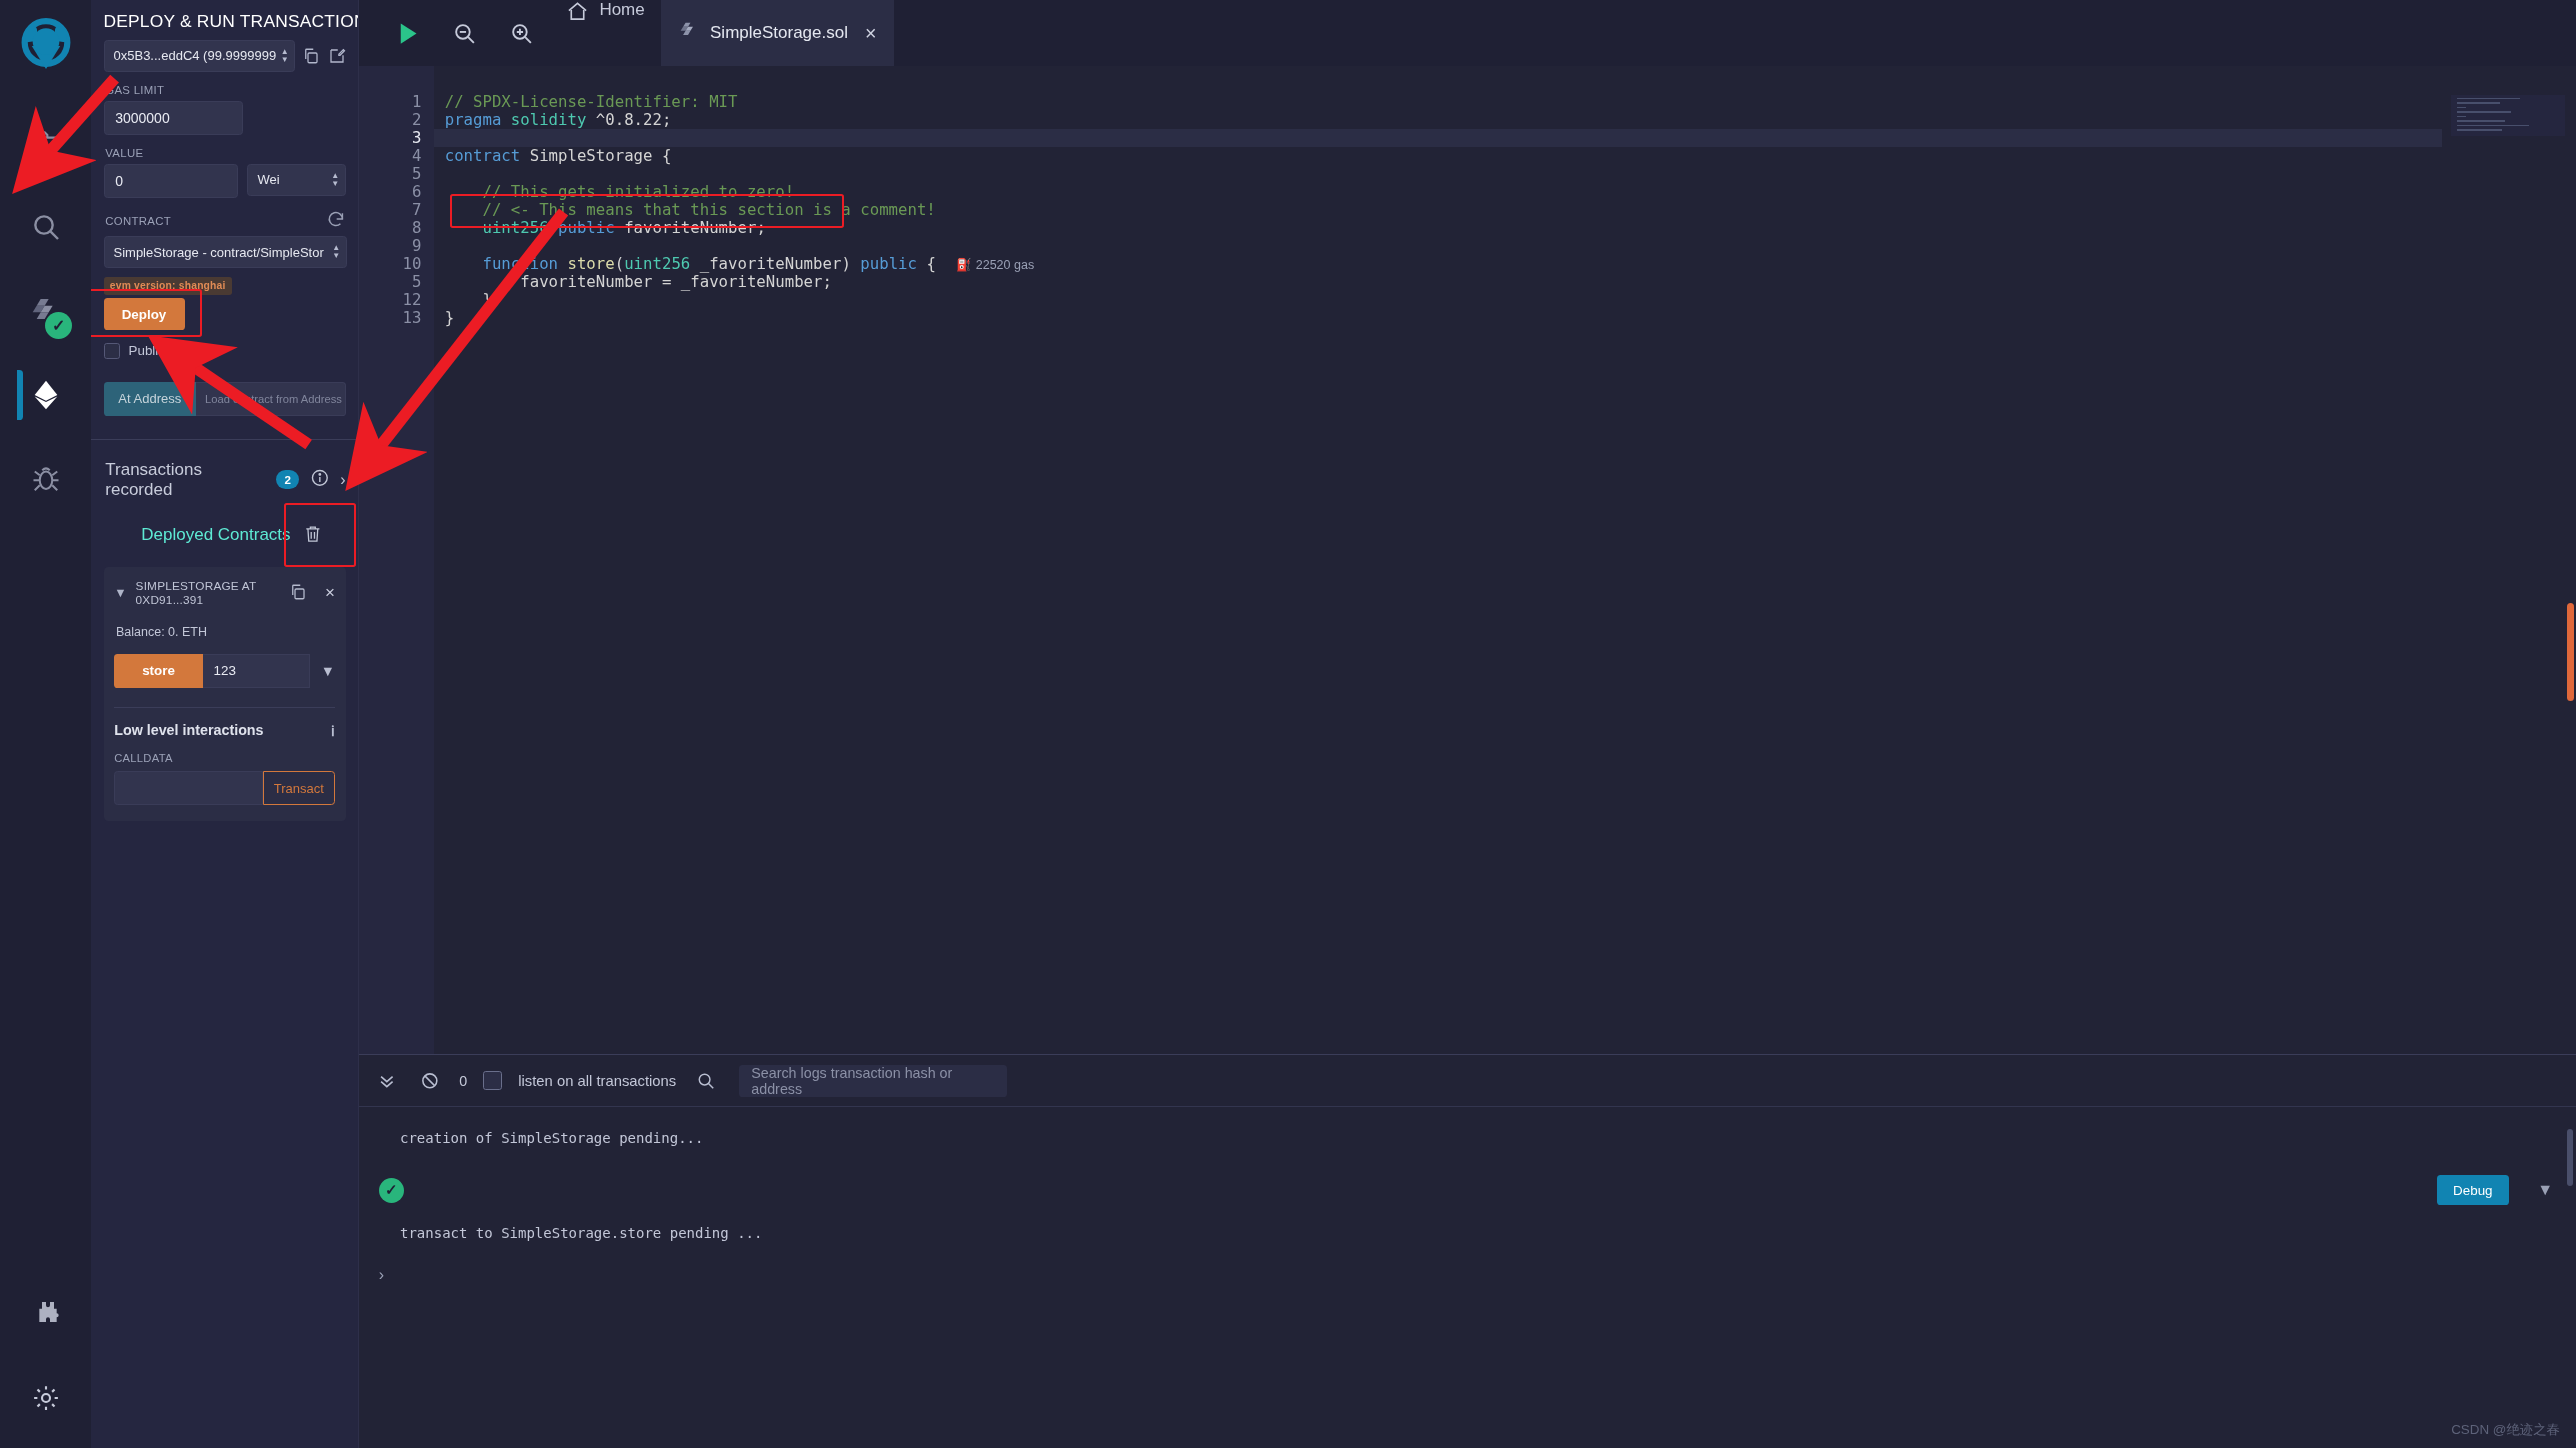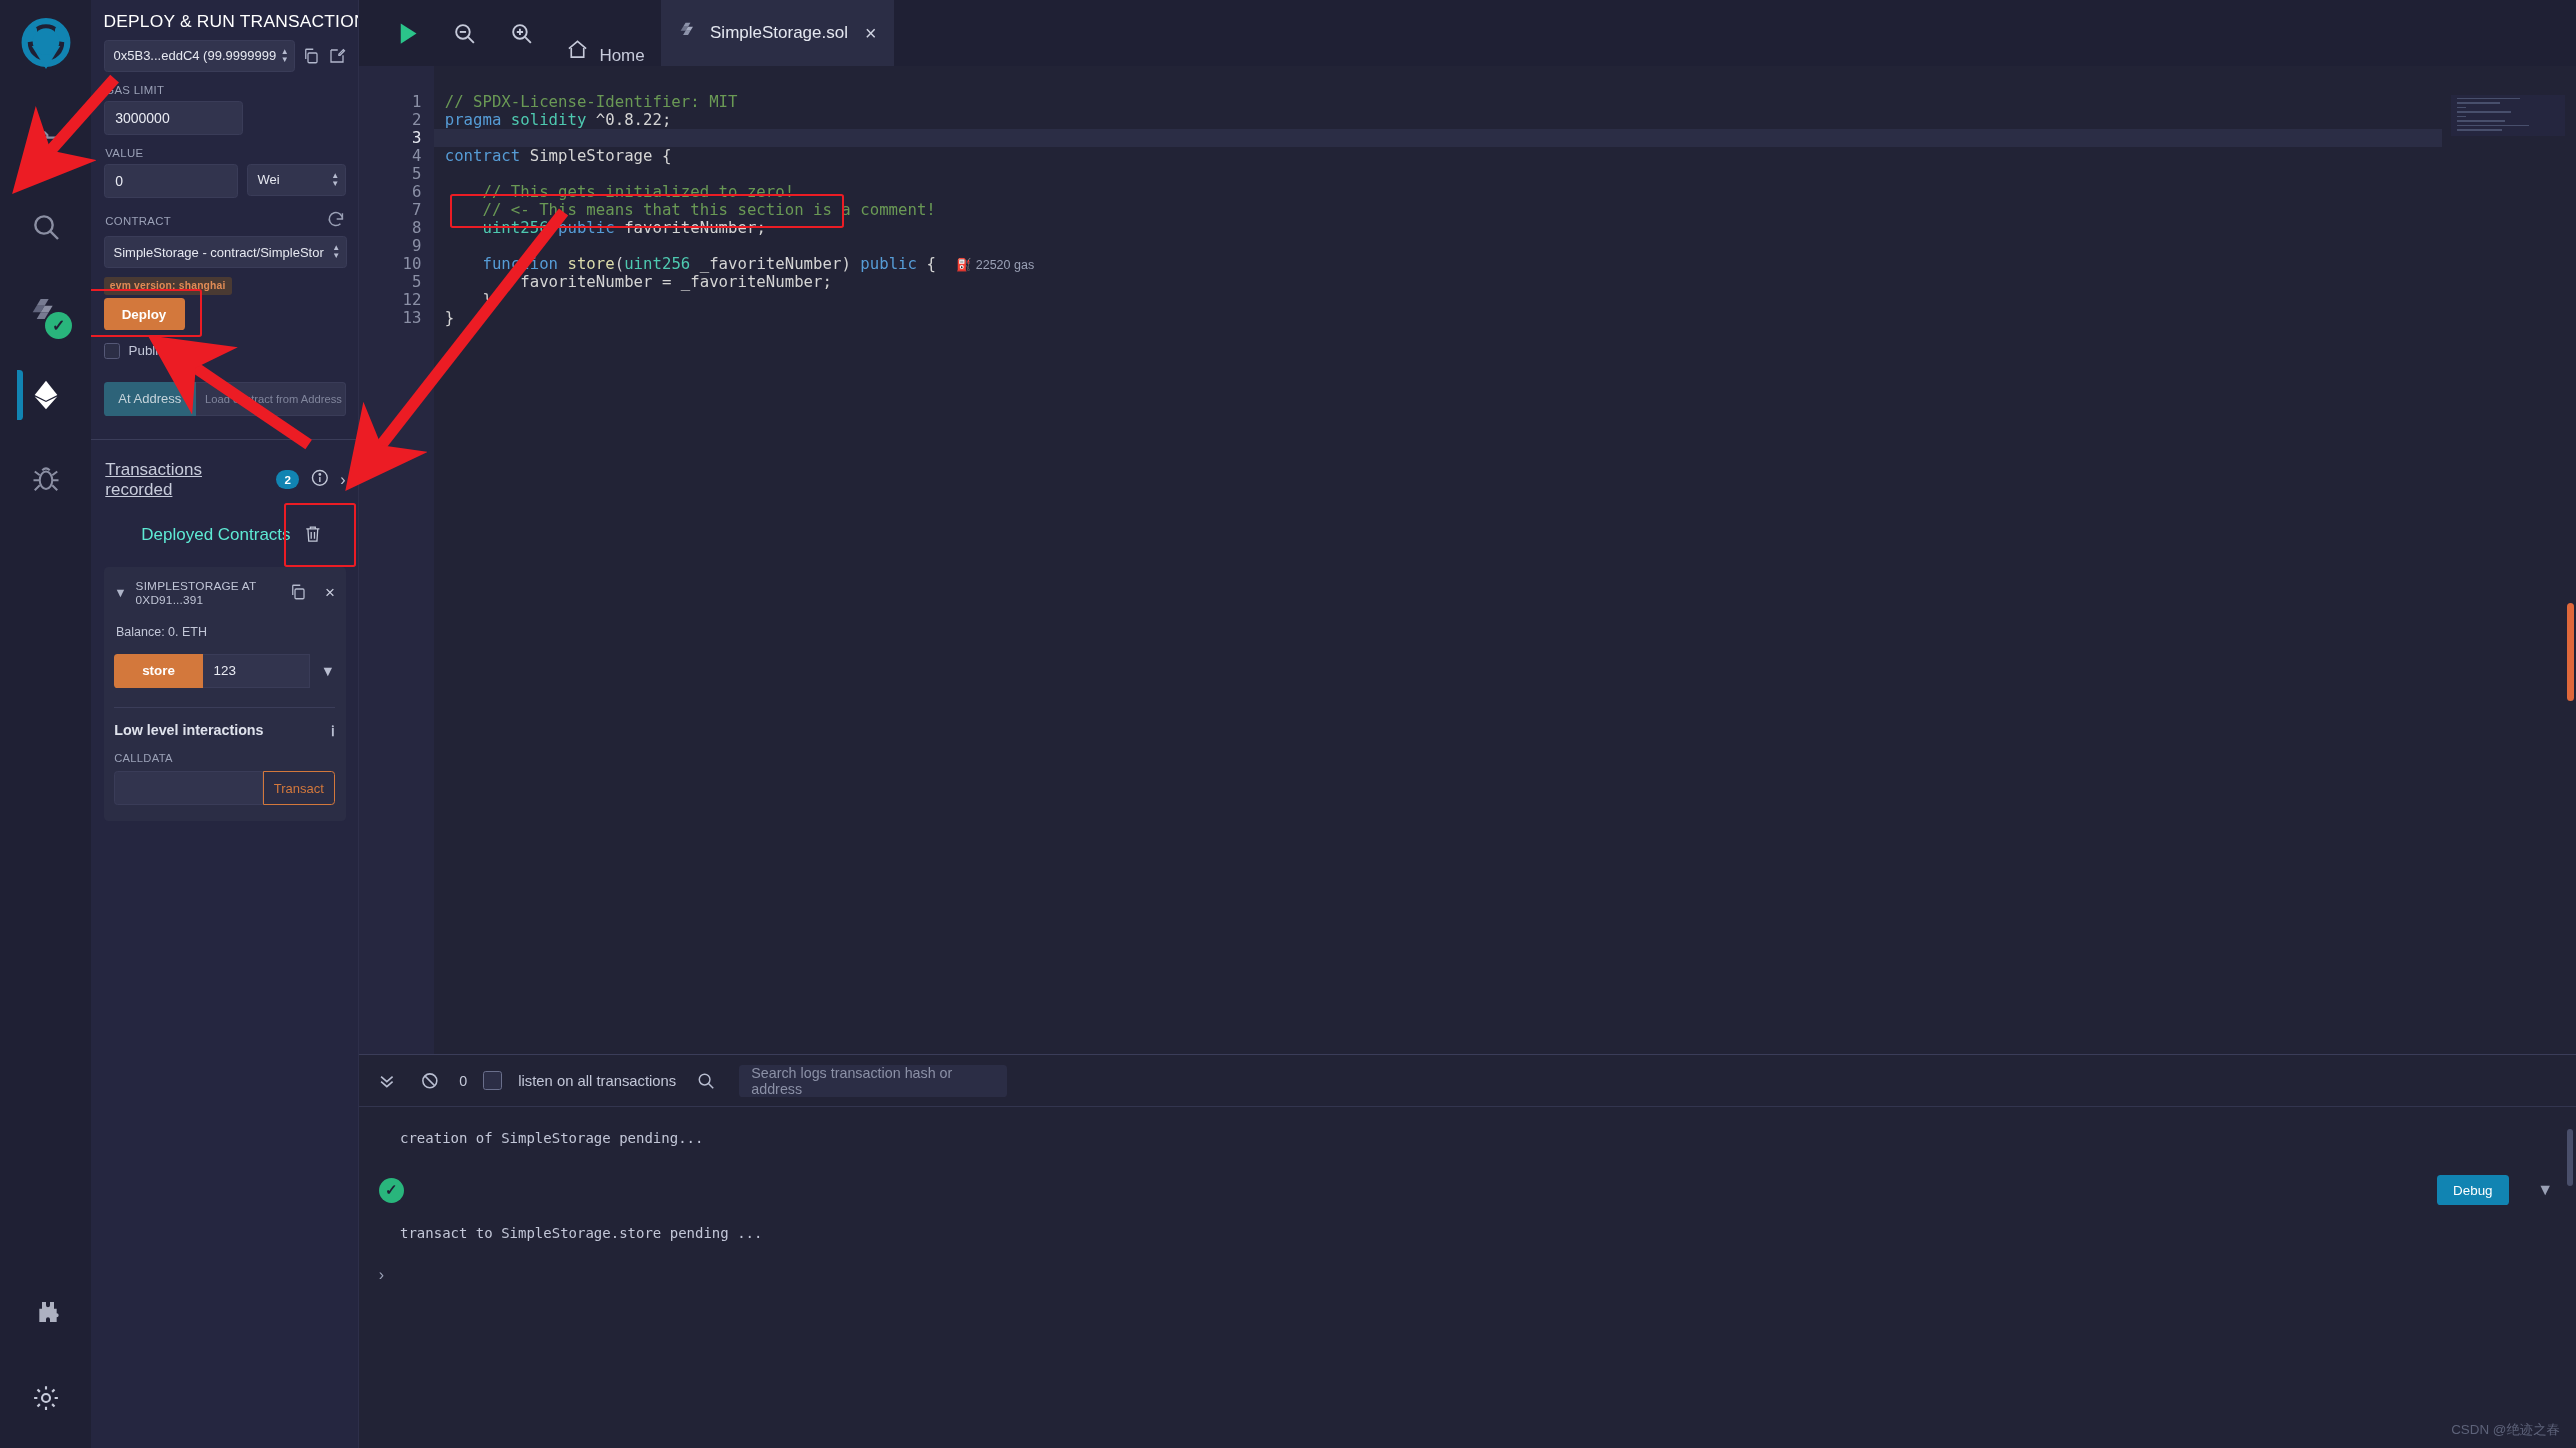--- a/index.html
+++ b/index.html
@@ -125,21 +125,21 @@
     border-radius: 0 3.6px 3.6px 0; height: 34px; width: 156px;
     display: flex; align-items: center; padding-left: 9px;
     color: #7d melhores; color: #80859c; font-size: 11.2px;
   }
   .sec-divider { border-top: 0.9px solid #3b3d59; margin: 23px -12.5px 0 -12.5px; }
 
   .txrec-row {
     display: flex; align-items: center; gap: 10.7px;
     padding: 19.7px 0 0 1.8px;
   }
-  .txrec-title { color: #c8ccdb; font-size: 17px; text-decoration: underline; }
+  .txrec-title { color: #c8ccdb; font-size: 17px; }
   .badge-count {
     background: #1184b2; color: #fff; border-radius: 894px;
     min-width: 23px; height: 19.7px; font-size: 11.6px; font-weight: bold;
     display: flex; align-items: center; justify-content: center; padding: 0 6.3px;
   }
   .info-ic { color: #c1c6d6; }
   .chev-right { color: #c1c6d6; margin-left: auto; font-size: 16px; }
 
   .depl-head {
     display: flex; align-items: center;
@@ -196,21 +196,21 @@
   .topbar {
     height: 66px; background: #1f2034; display: flex; align-items: center;
     padding-left: 19.7px; gap: 0px; flex: 0 0 66px;
   }
   .tb-ic {
     width: 57px; height: 57px; display: flex; align-items: center; justify-content: center;
     color: #c6cada;
   }
   .tb-play { color: #2bc48a; }
   .tb-home {
-    display: flex; align-items: flex-end; gap: 10.7px; color: #c6cada;
+    display: flex; align-items: flex-start; gap: 10.7px; color: #c6cada;
     font-size: 17px; padding: 0 16px; height: 66px;
   }
   .tab {
     display: flex; align-items: center; gap: 11.6px; height: 66px;
     background: #2b2d45; padding: 0 18px; color: #e4e7f0; font-size: 17px;
   }
   .tab-x { color: #cfd3e1; font-size: 19.7px; margin-left: 5.4px; }
   .sol-ic { color: #8d93aa; }
 
   .editorwrap { flex: 1 1 auto; display: flex; position: relative; overflow: hidden; }

